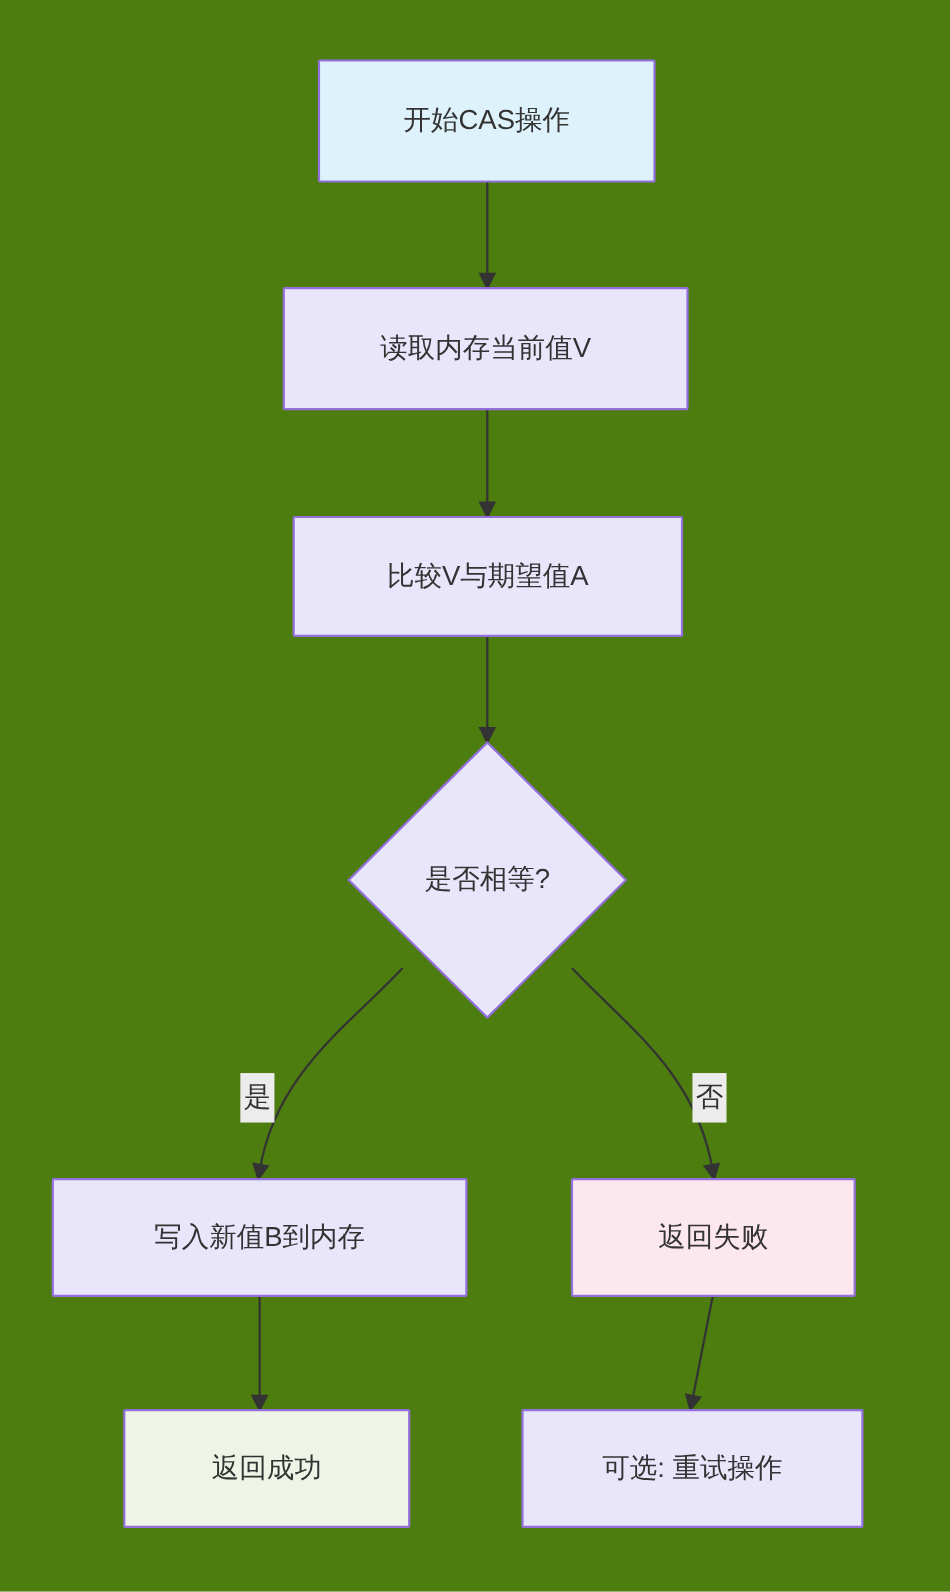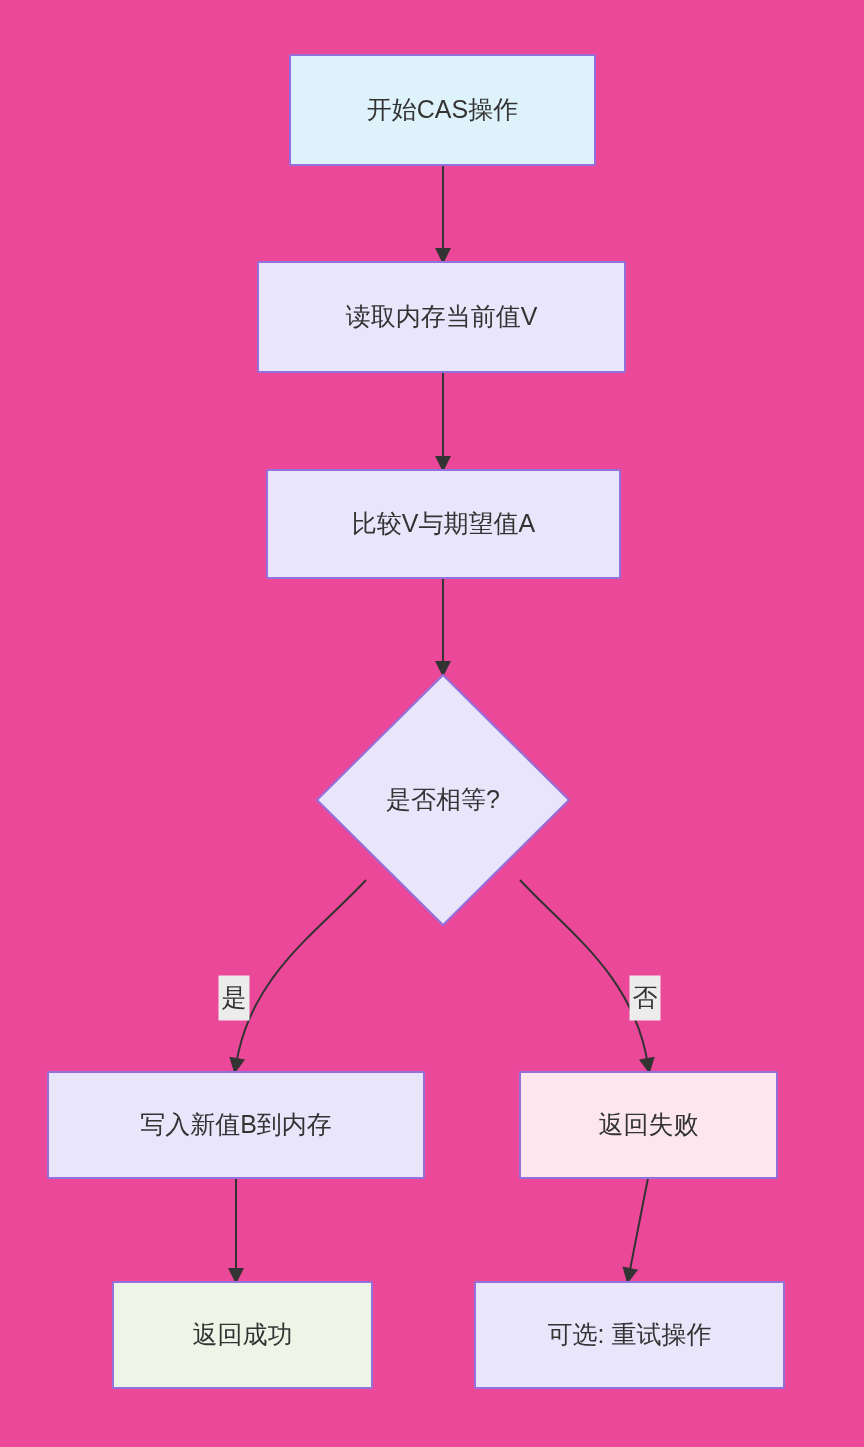--- a/index.html
+++ b/index.html
@@ -11,21 +11,21 @@
   body {
     width: 864px;
     height: 1447px;
     font-family: "Liberation Sans", "DejaVu Sans", sans-serif;
     overflow: hidden;
   }
   #flow-root {
     position: relative;
     width: 864px;
     height: 1447px;
-    background: #ec4899;
+    background: #4d7c0f;
   }
   #flow-svg {
     display: block;
     width: 864px;
     height: 1447px;
   }
   .node-shape {
     stroke-width: 2;
   }
   .node-label {

